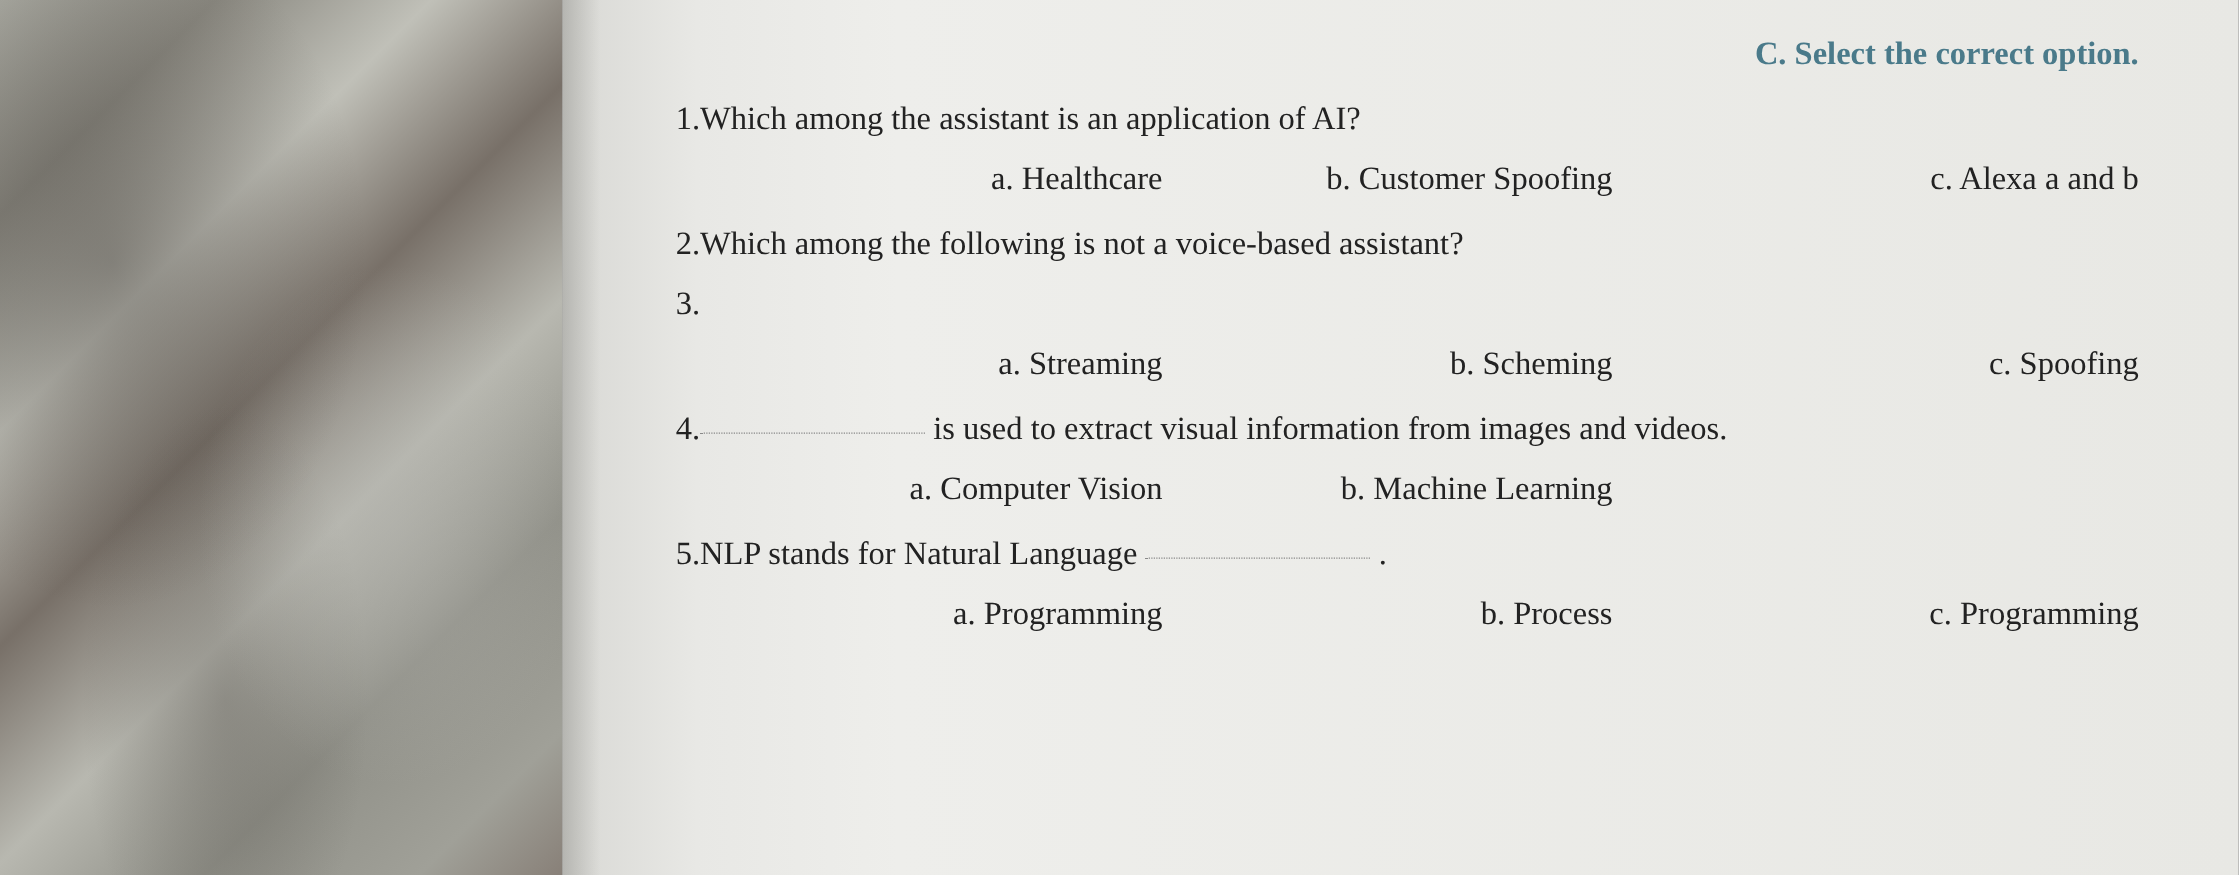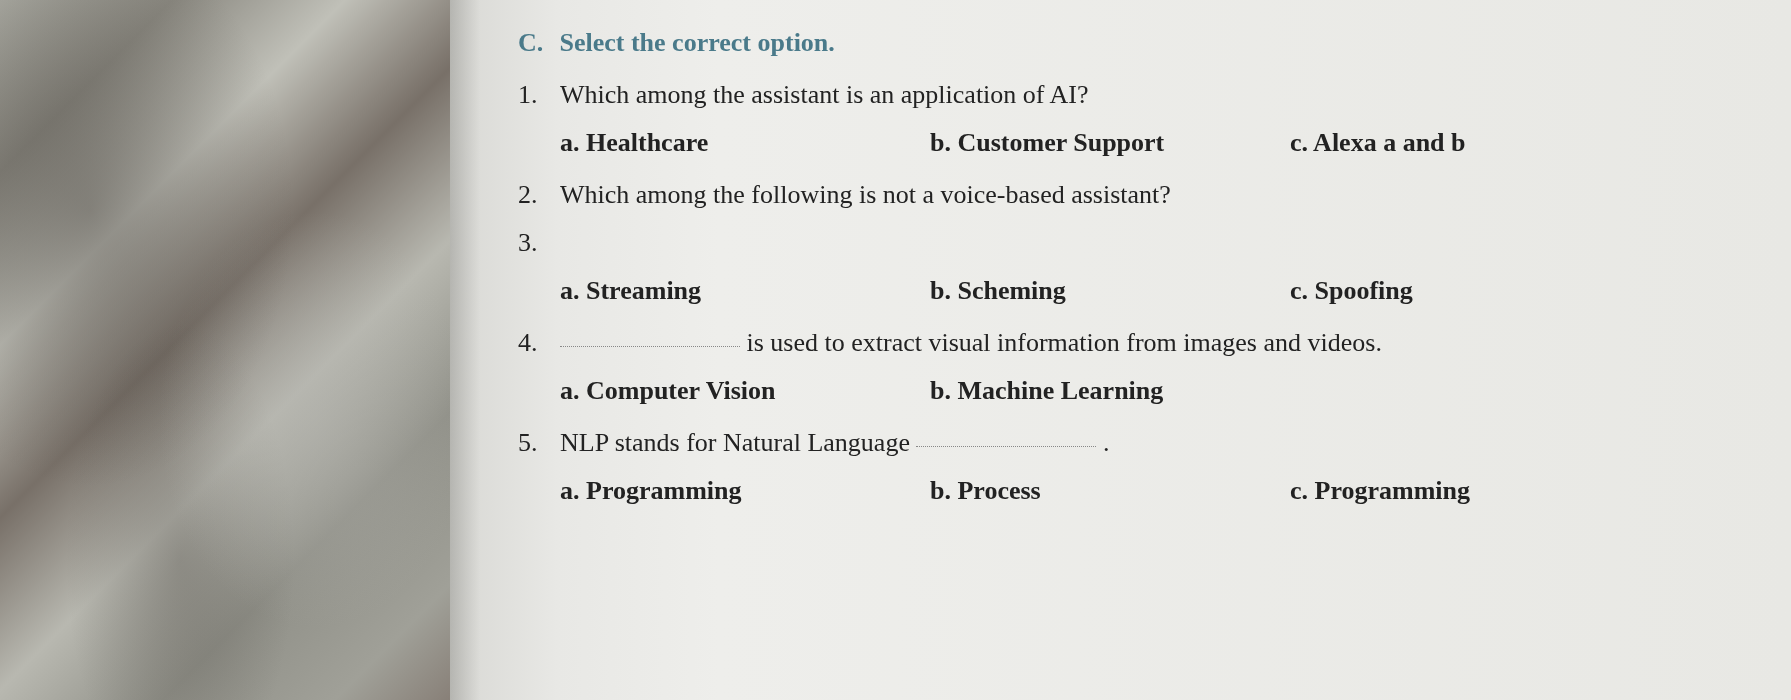--- a/index.html
+++ b/index.html
@@ -1,18 +1,19 @@
 <!DOCTYPE html>
 <html><head>
   <meta charset="utf-8">
   <style>
     * {
       margin: 0;
       padding: 0;
       box-sizing: border-box;
+      text-align: right;
     }
     
     body {
       width: 1791px;
       height: 700px;
       font-family: Georgia, 'Times New Roman', serif;
       display: flex;
       background: #888;
     }
     
@@ -90,21 +91,20 @@
     .options {
       display: flex;
       padding-left: 42px;
       font-size: 26px;
       color: #222;
       margin-bottom: 22px;
     }
     
     .option {
       flex: 1;
-      font-weight: bold;
     }
     
     .option:nth-child(1) {
       flex: 0 0 370px;
     }
     
     .option:nth-child(2) {
       flex: 0 0 360px;
     }
     
@@ -127,21 +127,21 @@
     <span>Select the correct option.</span>
   </div>
 
   <div class="question">
     <div class="q-text">
       <span class="q-num">1.</span>
       <span>Which among the assistant is an application of AI?</span>
     </div>
     <div class="options">
       <span class="option">a. Healthcare</span>
-      <span class="option">b. Customer Support</span>
+      <span class="option">b. Customer Spoofing</span>
       <span class="option">c. Alexa a and b</span>
     </div>
   </div>
 
   <div class="question">
     <div class="q-text">
       <span class="q-num">2.</span>
       <span>Which among the following is not a voice-based assistant?</span>
     </div>
   </div>

